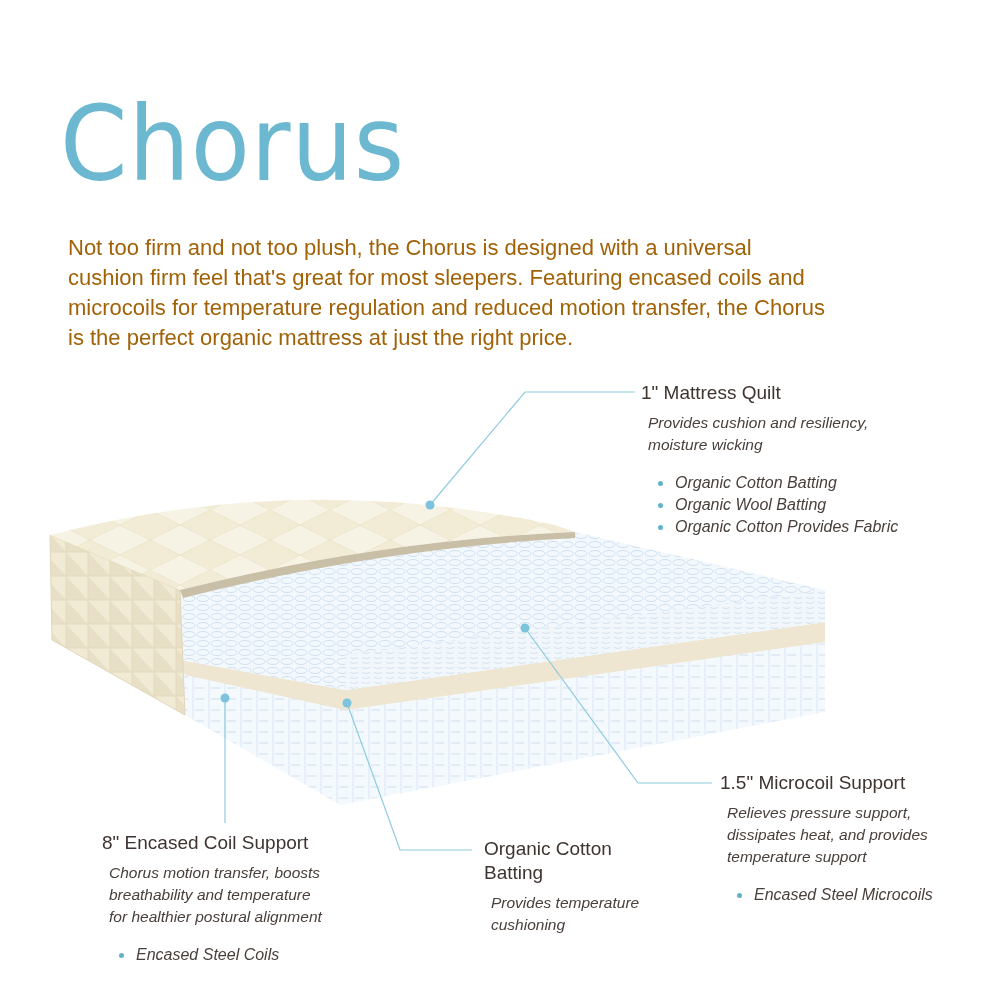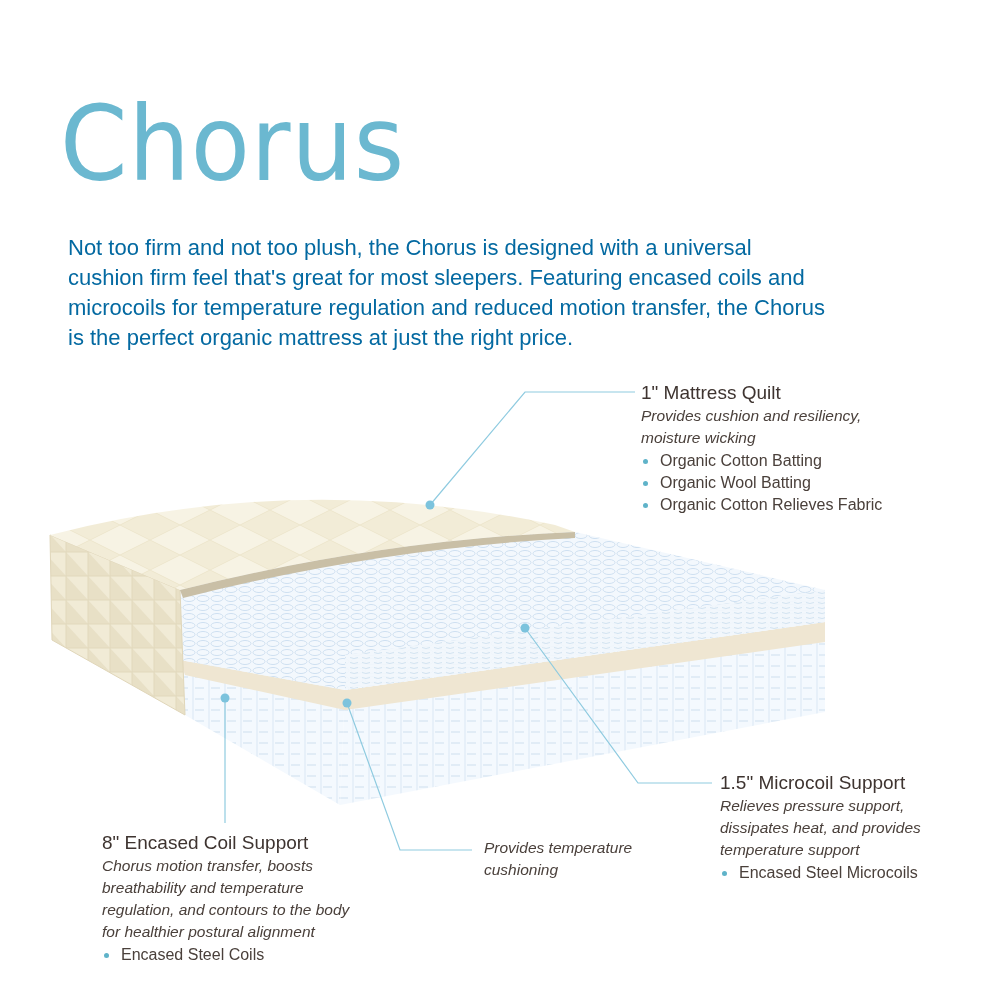--- a/index.html
+++ b/index.html
@@ -2,26 +2,26 @@
 <html><head>
 <meta charset="utf-8">
 <style>
   html, body { margin:0; padding:0; background:#ffffff; }
   body { width:1000px; height:1000px; position:relative; overflow:hidden;
          font-family:"Liberation Sans", "DejaVu Sans", sans-serif; color:#4a403b; }
   .title { position:absolute; left:60px; top:92px; font-size:104px; font-weight:300;
            color:#6bb8d0; letter-spacing:1px; line-height:1; margin:0;
            font-family:"DejaVu Sans", sans-serif; font-weight:normal; transform:scaleX(0.93); transform-origin:left top;}
   .intro { position:absolute; left:68px; top:233px; width:890px; font-size:22px; line-height:30px;
-           color:#0369a1; margin:0; }
+           color:#a16207; margin:0; }
   .intro span { display:block; white-space:nowrap; }
   .callout { position:absolute; }
   .callout h3 { margin:0; font-size:19px; font-weight:normal; color:#3e3430; line-height:24px; }
-  .callout .desc { font-style:italic; font-size:15.5px; line-height:22px; color:#4a403b; margin:0; }
-  .callout ul { list-style:none; margin:1px; padding:0; }
+  .callout .desc { font-style:italic; font-size:15.5px; line-height:22px; color:#4a403b; margin:7px; }
+  .callout ul { list-style:none; margin:16px; padding:0;font-style:italic; }
   .callout li { font-size:16px; line-height:22px; color:#4a403b; position:relative; padding-left:18px; }
   .callout li::before { content:""; position:absolute; left:1px; top:9px; width:5px; height:5px;
            border-radius:50%; background:#5fb3c9; }
   .desc span { display:block; white-space:nowrap; }
   svg.art { position:absolute; left:0; top:0; }
 </style>
 </head>
 <body>
 
 <h1 class="title">Chorus</h1>
@@ -91,47 +91,50 @@
 
 <div class="callout" style="left:641px; top:381px;">
   <h3>1" Mattress Quilt</h3>
   <p class="desc">
     <span>Provides cushion and resiliency,</span>
     <span>moisture wicking</span>
   </p>
   <ul>
     <li>Organic Cotton Batting</li>
     <li>Organic Wool Batting</li>
-    <li>Organic Cotton Relieves Fabric</li>
+    <li>Organic Cotton Provides Fabric</li>
   </ul>
 </div>
 
 <div class="callout" style="left:720px; top:771px;">
   <h3>1.5" Microcoil Support</h3>
   <p class="desc">
     <span>Relieves pressure support,</span>
     <span>dissipates heat, and provides</span>
     <span>temperature support</span>
   </p>
   <ul>
     <li>Encased Steel Microcoils</li>
   </ul>
 </div>
 
 <div class="callout" style="left:102px; top:831px;">
   <h3>8" Encased Coil Support</h3>
   <p class="desc">
     <span>Chorus motion transfer, boosts</span>
     <span>breathability and temperature</span>
-    <span>regulation, and contours to the body</span>
     <span>for healthier postural alignment</span>
   </p>
   <ul>
     <li>Encased Steel Coils</li>
   </ul>
 </div>
 
 <div class="callout" style="left:484px; top:837px;">
+  <h3>
+    <span style="display:block">Organic Cotton</span>
+    <span style="display:block">Batting</span>
+  </h3>
   <p class="desc">
     <span>Provides temperature</span>
     <span>cushioning</span>
   </p>
 </div>
 
 </body></html>

